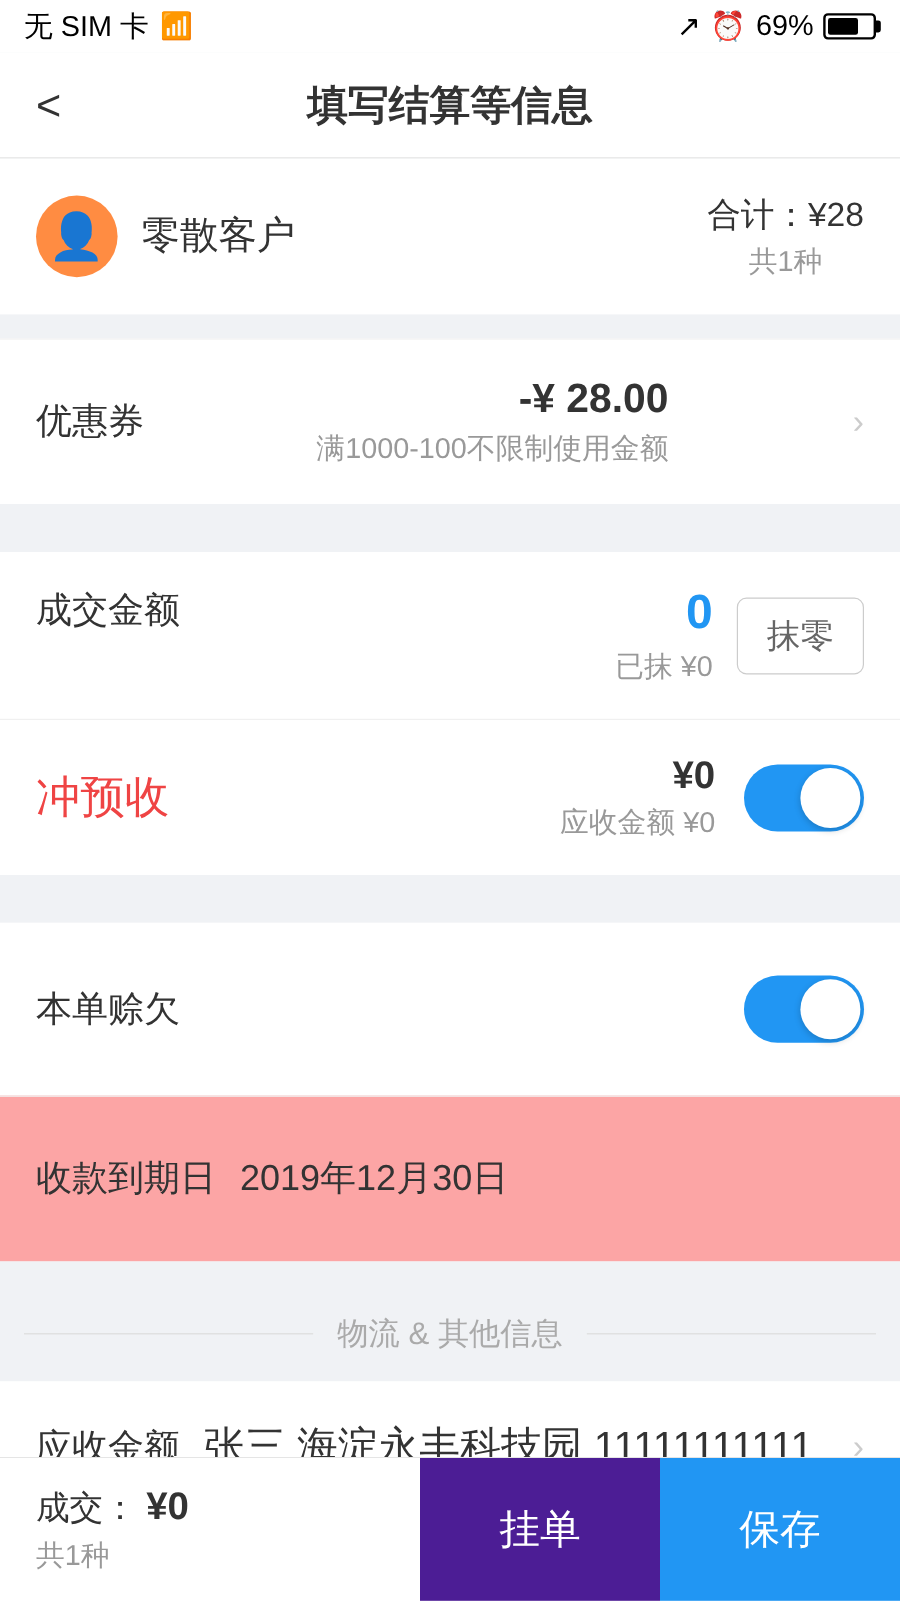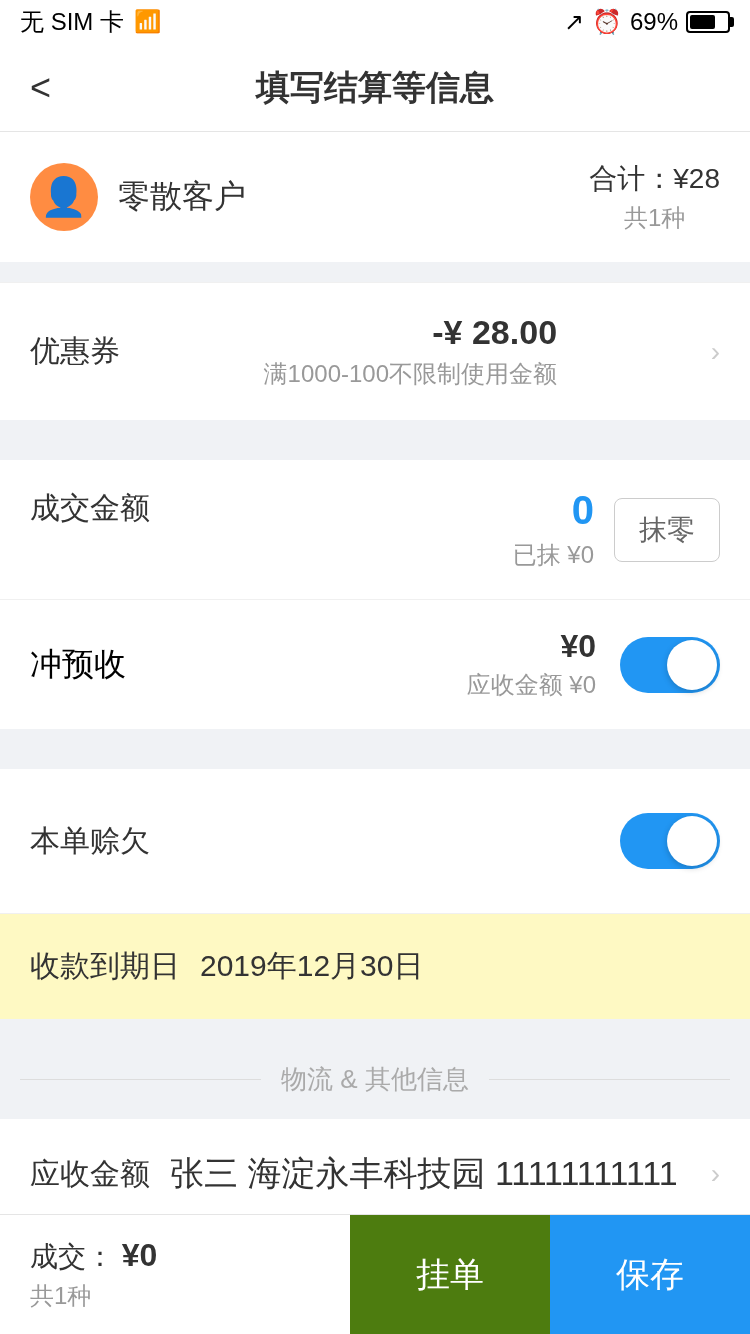--- a/index.html
+++ b/index.html
@@ -116,21 +116,21 @@
       white-space: nowrap;
     }
 
     
     .prepay-row {
       display: flex; align-items: center; justify-content: space-between;
       padding: 28px 30px;
       background: #fff;
       border-top: 1px solid #f0f0f0;
     }
-    .prepay-label { font-size: 32px; color: #000000; }
+    .prepay-label { font-size: 37px; color: #ef4444; }
     .prepay-right { display: flex; align-items: center; gap: 24px; }
     .prepay-values { text-align: right; }
     .prepay-amount { font-size: 32px; font-weight: 600; color: #333; }
     .prepay-sub { font-size: 24px; color: #999; margin-top: 4px; }
 
     
     .toggle {
       width: 100px; height: 56px; border-radius: 28px; background: #2196f3;
       position: relative; cursor: pointer; flex-shrink: 0;
     }
@@ -144,22 +144,22 @@
     .debt-row {
       display: flex; align-items: center; justify-content: space-between;
       padding: 44px 30px;
       background: #fff;
     }
     .debt-label { font-size: 30px; color: #333; }
 
     
     .due-date-row {
       display: flex; align-items: center;
-      padding: 32px 30px;
-      background: #fef9c3;
+      padding: 48px 30px;
+      background: #fca5a5;
       border-top: 1px solid #f0f0f0;
     }
     .due-label { font-size: 30px; color: #333; }
     .due-value { font-size: 30px; color: #333; margin-left: 20px; }
 
     
     .section-divider {
       background: #f0f2f5; 
       height: 80px;
       display: flex; align-items: center; justify-content: center;
@@ -188,21 +188,21 @@
       border-top: 1px solid #e5e5e5;
     }
     .bottom-summary {
       flex: 1; padding: 0 30px;
       display: flex; flex-direction: column; justify-content: center;
     }
     .bottom-deal { font-size: 28px; color: #333; }
     .bottom-deal-amount { font-size: 32px; font-weight: 600; color: #333; }
     .bottom-count { font-size: 24px; color: #999; margin-top: 4px; }
     .btn-hold {
-      width: 200px; background: #4d7c0f;
+      width: 200px; background: #4c1d95;
       display: flex; align-items: center; justify-content: center;
       font-size: 34px; color: #fff; font-weight: 500; cursor: pointer;
     }
     .btn-save {
       width: 200px; background: #2196f3;
       display: flex; align-items: center; justify-content: center;
       font-size: 34px; color: #fff; font-weight: 500; cursor: pointer;
     }
 
     .wifi-icon { font-size: 22px; }

